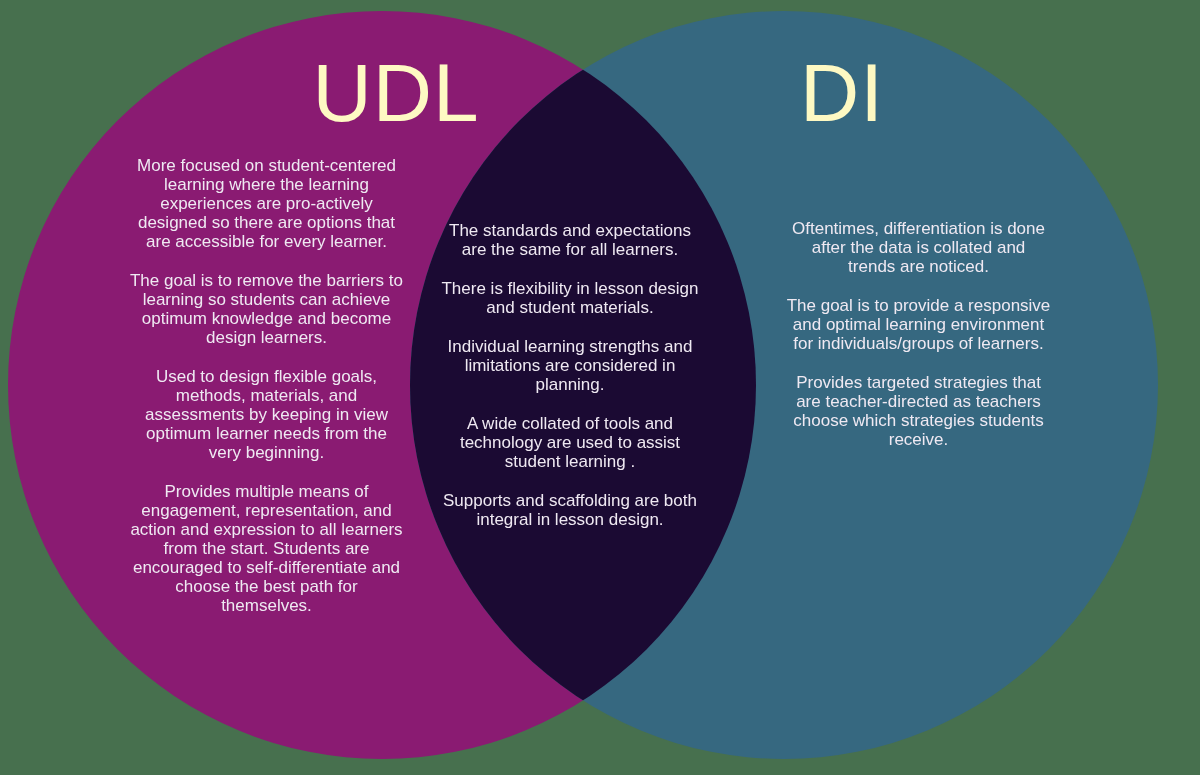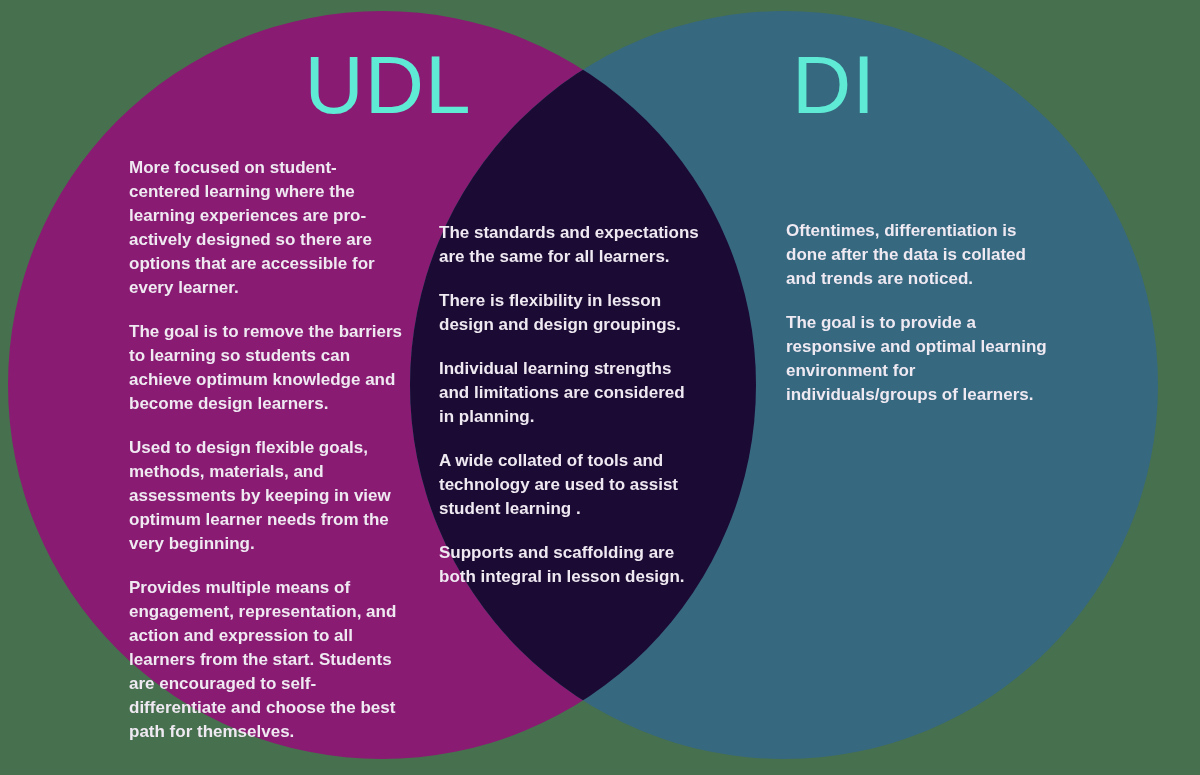--- a/index.html
+++ b/index.html
@@ -13,37 +13,38 @@
   }
   .venn-svg {
     position: absolute;
     inset: 0;
     width: 1200px;
     height: 775px;
   }
   .circle-title {
     position: absolute;
     top: 44px;
-    margin: 0;
+    margin: 8px;
     width: 300px;
     text-align: center;
     font-size: 82px;
     line-height: 1;
     font-weight: 300;
-    color: #5eead4;
+    color: #fef9c3;
     letter-spacing: 1px;
   }
   .title-udl { left: 238px; }
   .title-di  { left: 684px; }
   .col {
     position: absolute;
+    text-align: center;
     color: #EFE9F2;
     font-size: 17px;
-    line-height: 24px;
-    font-weight: 700;
+    line-height: 19px;
+    font-weight: 400;
   }
   .col p { margin: 0 0 20px 0; }
   .col-left  { left: 129px; width: 275px; top: 156px; }
   .col-mid   { left: 439px; width: 262px; top: 221px; }
   .col-right { left: 786px; width: 265px; top: 219px; }
 </style>
 </head>
 <body>
 
 <div class="stage">
@@ -65,24 +66,25 @@
 
   <div class="col col-left">
       <p>More focused on student-centered learning where the learning experiences are pro-actively designed so there are options that are accessible for every learner.</p>
       <p>The goal is to remove the barriers to learning so students can achieve optimum knowledge and become design learners.</p>
       <p>Used to design flexible goals, methods, materials, and assessments by keeping in view optimum learner needs from the very beginning.</p>
       <p>Provides multiple means of engagement, representation, and action and expression to all learners from the start. Students are encouraged to self-differentiate and choose the best path for themselves.</p>
     </div>
 
   <div class="col col-mid">
       <p>The standards and expectations are the same for all learners.</p>
-      <p>There is flexibility in lesson design and design groupings.</p>
+      <p>There is flexibility in lesson design and student materials.</p>
       <p>Individual learning strengths and limitations are considered in planning.</p>
       <p>A wide collated of tools and technology are used to assist student learning .</p>
       <p>Supports and scaffolding are both integral in lesson design.</p>
     </div>
 
   <div class="col col-right">
       <p>Oftentimes, differentiation is done after the data is collated and trends are noticed.</p>
       <p>The goal  is to provide a responsive and optimal learning environment for individuals/groups of learners.</p>
+      <p>Provides targeted strategies that are teacher-directed as teachers choose which strategies students receive.</p>
     </div>
 
 </div>
 
 </body></html>

